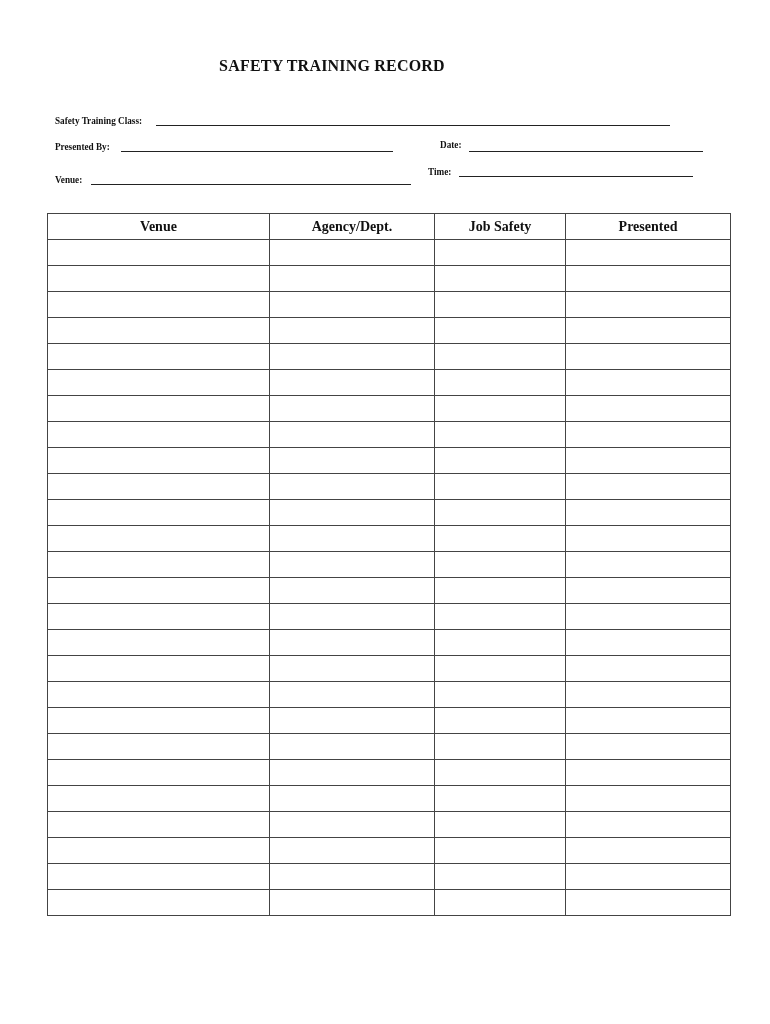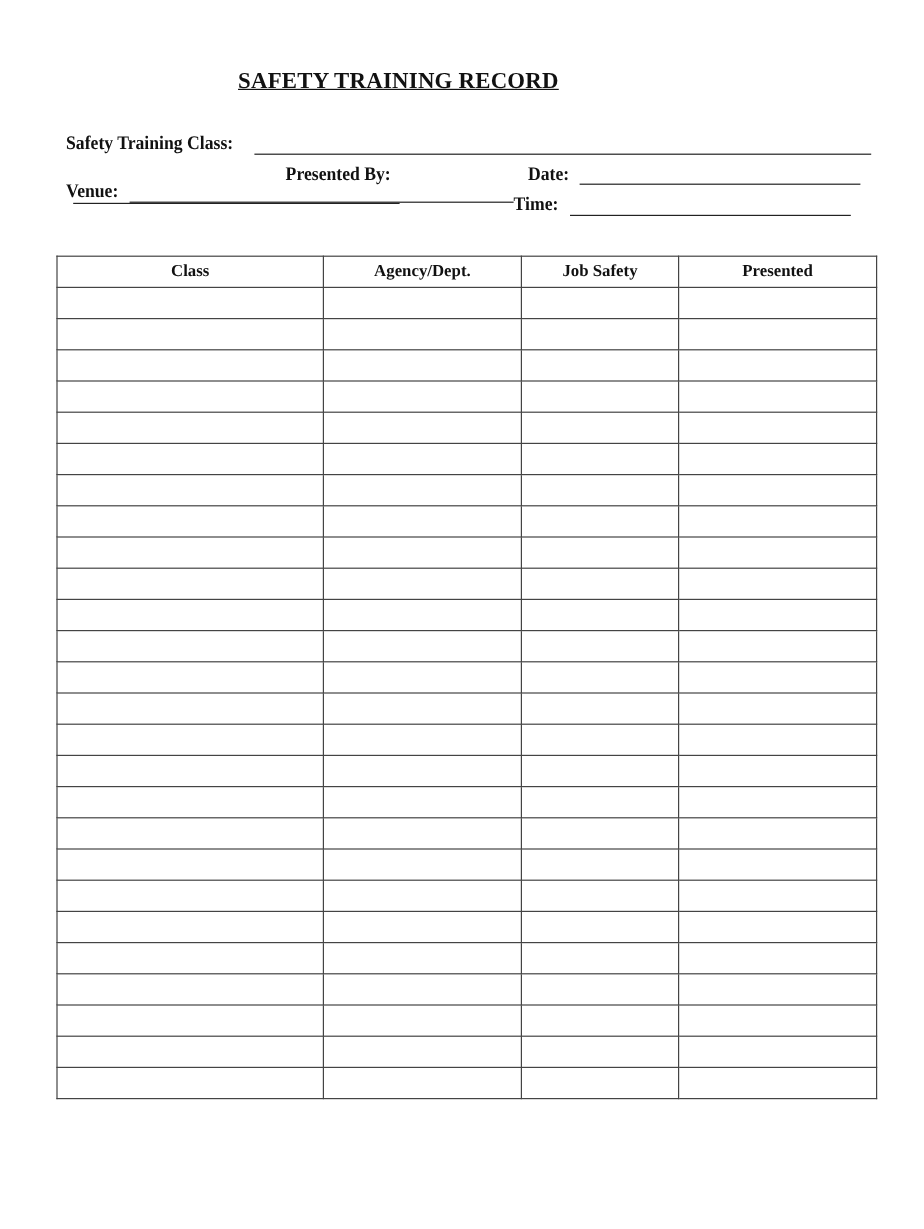--- a/index.html
+++ b/index.html
@@ -1,20 +1,20 @@
 <!DOCTYPE html>
 <html><head>
   <meta charset="utf-8">
   <style>
     html, body { margin: 0; padding: 0; background: #ffffff; }
     body { width: 770px; height: 1024px; position: relative; overflow: hidden;
            font-family: "Liberation Serif", "DejaVu Serif", serif; color: #111; }
     .title { position: absolute; left: 0; width: 664px; top: 57px; text-align: center;
-             font-weight: bold; font-size: 19px; letter-spacing: 0.2px; text-decoration: underline; }
-    .field { position: absolute; font-weight: bold; font-size: 16px; display: flex; align-items: flex-end; }
+             font-weight: bold; font-size: 16px; letter-spacing: 0.2px; }
+    .field { position: absolute; font-weight: bold; font-size: 10px; display: flex; align-items: flex-end; }
     .field .label { white-space: pre; transform: scaleX(0.92); transform-origin: left bottom; }
     .field .line { border-bottom: 1.2px solid #222; height: 14px; margin-left: 6px; }
     table.roster { position: absolute; left: 47px; top: 213px; width: 681px; border-collapse: collapse;
                    table-layout: fixed; }
     table.roster th, table.roster td { border: 1.3px solid #444; padding: 0; }
     table.roster th { height: 25px; font-size: 14px; font-weight: bold; text-align: center;
                       vertical-align: middle; }
     table.roster td { height: 25px; }
     .col-name { width: 221px; }
     .col-agency { width: 164px; margin-top: 32px; }
@@ -24,44 +24,44 @@
 </head>
 <body>
 
 <div class="title">SAFETY  TRAINING RECORD</div>
 
 <div class="field" style="left:55px; top:111px;">
   <span class="label">Safety Training Class:</span>
   <span class="line" style="width:514px;"></span>
 </div>
 
-<div class="field" style="left:55px; top:137px;flex-direction:column;">
+<div class="field" style="left:55px; top:137px;">
   <span class="label">Presented By:</span>
   <span class="line" style="width:272px;"></span>
 </div>
 
 <div class="field" style="left:440px; top:137px;align-items:center;">
   <span class="label">Date:</span>
   <span class="line" style="width:234px;"></span>
 </div>
 
-<div class="field" style="left:55px; top:151px;justify-content:flex-end;">
+<div class="field" style="left:55px; top:170px;justify-content:flex-end;">
   <span class="label">Venue:</span>
   <span class="line" style="width:320px;"></span>
 </div>
 
 <div class="field" style="left:428px; top:162px;">
   <span class="label">Time:</span>
   <span class="line" style="width:234px;"></span>
 </div>
 
 <table class="roster">
   <thead>
     <tr>
-      <th class="col-name">Class</th>
+      <th class="col-name">Venue</th>
       <th class="col-agency">Agency/Dept.</th>
       <th class="col-job">Job Safety</th>
       <th class="col-sig">Presented</th>
     </tr>
   </thead>
   <tbody id="roster-body">
       <tr>
         <td></td>
         <td></td>
         <td></td>

